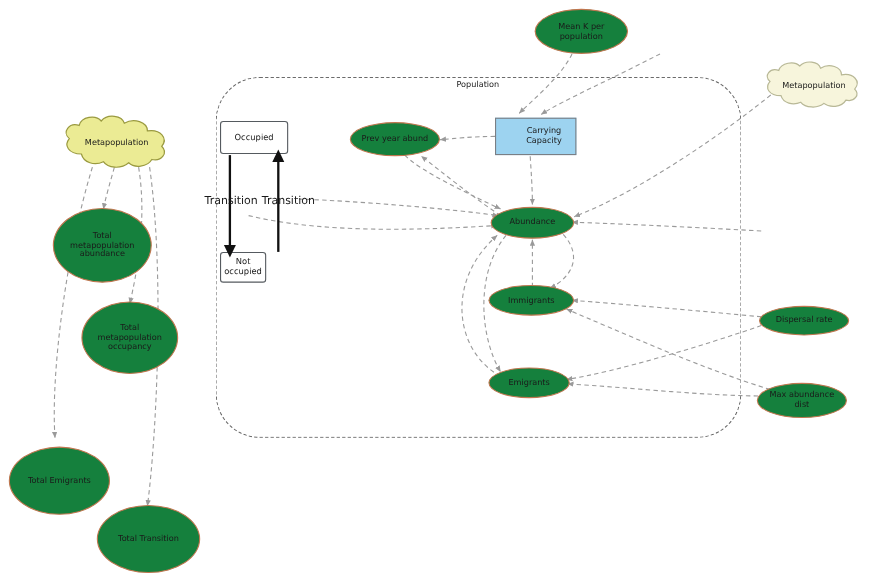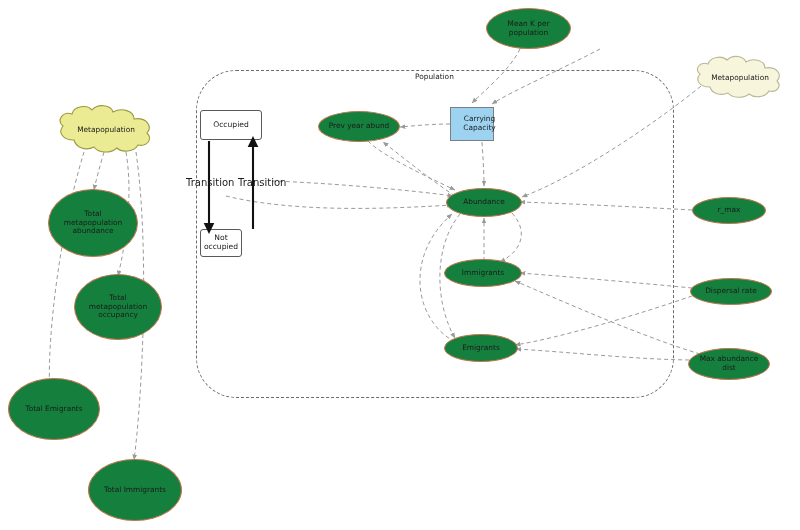--- a/index.html
+++ b/index.html
@@ -207,59 +207,56 @@
   </div>
 
   <div class="flabel" style="left:186px; top:177px;">Transition</div>
   <div class="flabel" style="left:238px; top:177px;">Transition</div>
 
   <div class="node ellipse" style="left:486px; top:8px; width:85px; height:41px;">
     <span class="lbl">Mean K per
 population</span>
   </div>
 
-  <div class="node rect-blue" style="left:450px; top:107px; width:44px; height:34px;padding-left:15px;">
+  <div class="node rect-blue" style="left:450px; top:107px; width:74px; height:34px;padding-left:15px;">
     <span class="lbl">Carrying
 Capacity</span>
   </div>
 
   <div class="node ellipse" style="left:318px; top:111px; width:82px; height:31px;">
     <span class="lbl">Prev year abund</span>
   </div>
   <div class="node ellipse" style="left:446px; top:188px; width:76px; height:29px;">
     <span class="lbl">Abundance</span>
   </div>
   <div class="node ellipse" style="left:444px; top:259px; width:78px; height:28px;">
     <span class="lbl">Immigrants</span>
   </div>
   <div class="node ellipse" style="left:444px; top:334px; width:74px; height:28px;">
     <span class="lbl">Emigrants</span>
   </div>
 
-  <div class="node ellipse" style="left:692px; top:197px; width:74px; height:27px;">
-    <span class="lbl">r_max</span>
-  </div>
   <div class="node ellipse" style="left:690px; top:278px; width:82px; height:27px;">
     <span class="lbl">Dispersal rate</span>
   </div>
   <div class="node ellipse" style="left:688px; top:348px; width:82px; height:32px;">
     <span class="lbl">Max abundance
 dist</span>
   </div>
 
   <div class="node ellipse" style="left:48px; top:189px; width:90px; height:68px;">
     <span class="lbl">Total
 metapopulation
 abundance</span>
   </div>
   <div class="node ellipse" style="left:74px; top:274px; width:88px; height:66px;">
     <span class="lbl">Total
 metapopulation
 occupancy</span>
   </div>
-  <div class="node ellipse" style="left:8px; top:378px; width:92px; height:62px;">
+  <div class="node ellipse" style="left:8px; top:406px; width:92px; height:62px;">
     <span class="lbl">Total Emigrants</span>
   </div>
   <div class="node ellipse" style="left:88px; top:459px; width:94px; height:62px;">
-    <span class="lbl">Total Immigrants</span>
+    <span class="lbl">Total Transition</span>
   </div>
 
 </div>
 
 </body></html>

